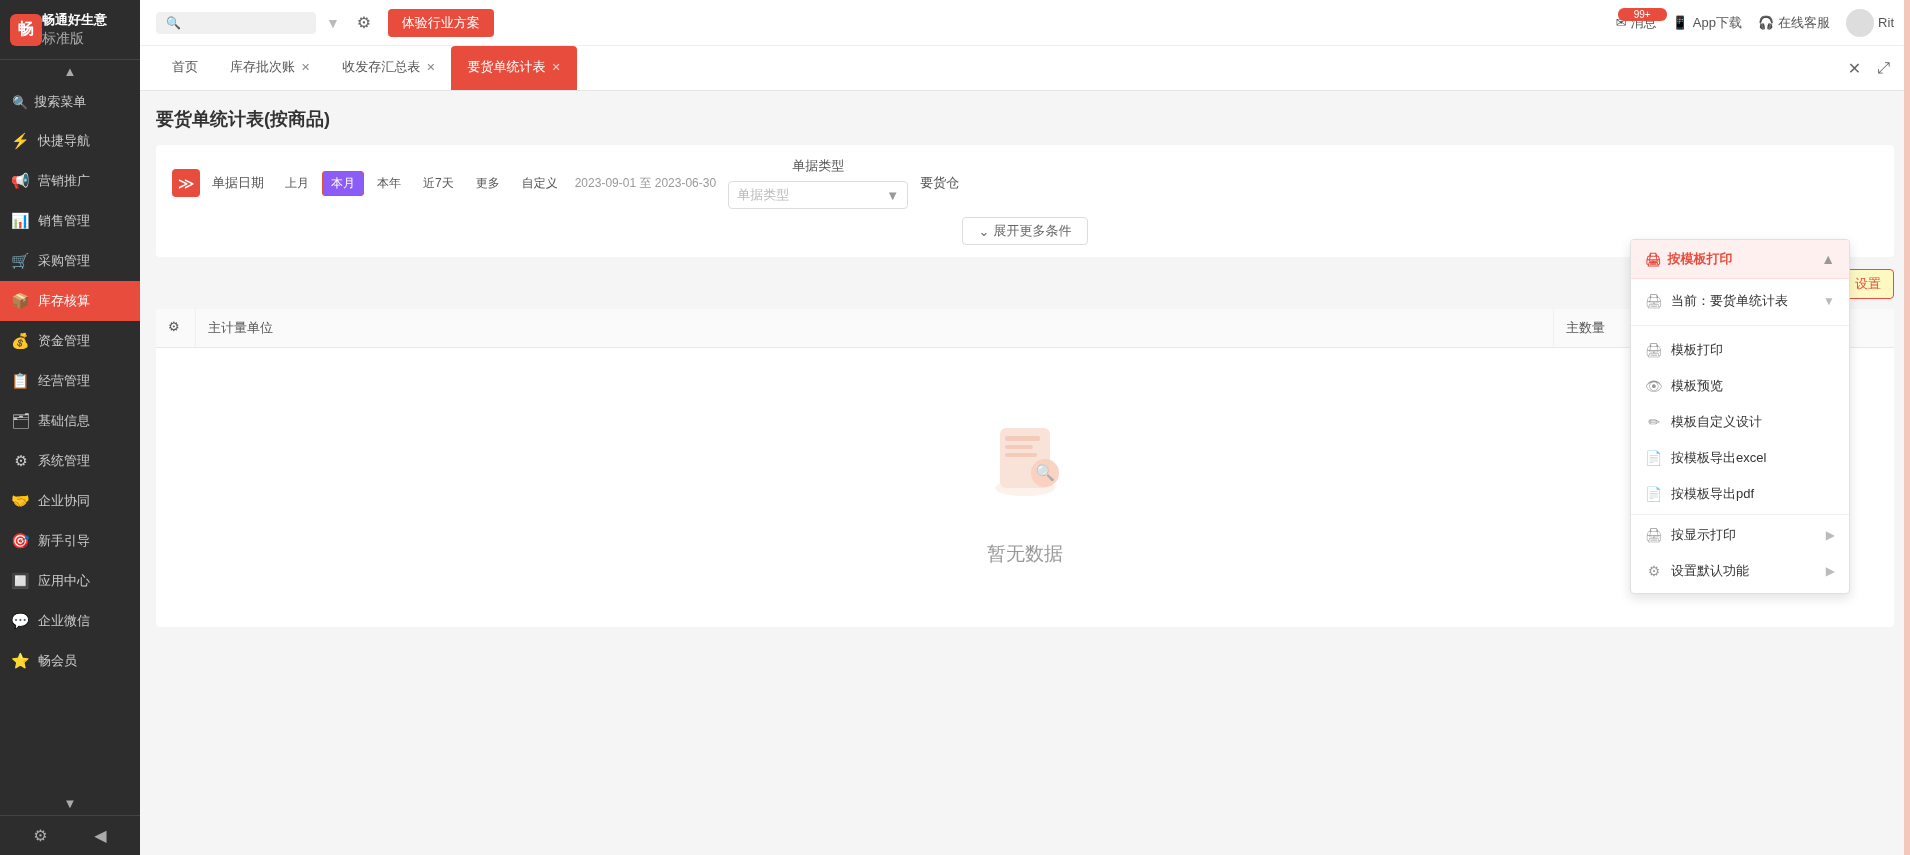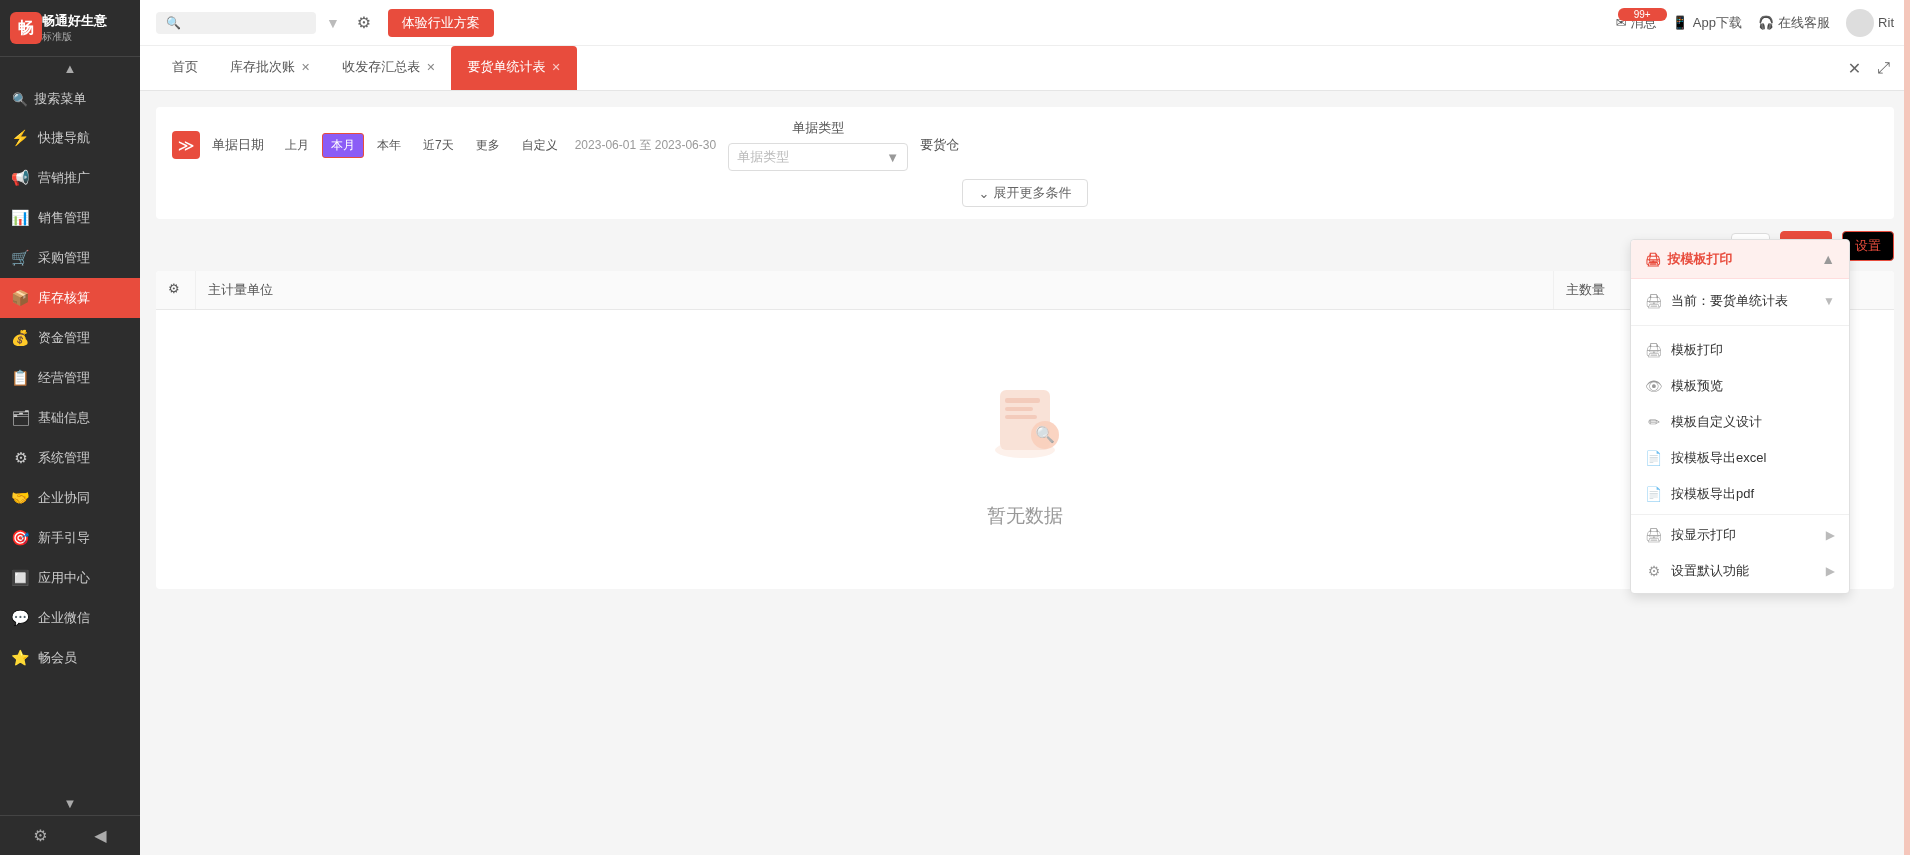--- a/index.html
+++ b/index.html
@@ -32,21 +32,21 @@
       font-size: 16px;
       font-weight: bold;
       flex-shrink: 0;
     }
     .sidebar-logo-text {
       color: white;
       font-size: 12px;
       line-height: 1.3;
     }
     .sidebar-logo-text .title { font-size: 13px; font-weight: bold; }
-    .sidebar-logo-text .subtitle { font-size: 10px; color: #aaa; }
+    .sidebar-logo-text .subtitle { font-size: 14px; color: #aaa; }
     .sidebar-search {
       display: flex;
       align-items: center;
       padding: 10px 12px;
       color: #ccc;
       cursor: pointer;
       font-size: 13px;
       gap: 6px;
     }
     .sidebar-nav {
@@ -349,21 +349,21 @@
       color: #555;
       cursor: pointer;
       font-size: 13px;
     }
     .action-btn.primary {
       background: #e84c3d;
       color: white;
       border-color: #e84c3d;
     }
     .action-btn.settings-btn {
-      background: #000000;
+      background: #fef9c3;
       color: #e84c3d;
       border-color: #e84c3d;
     }
 
     
     .dropdown-menu {
       position: absolute;
       top: 148px;
       right: 60px;
       background: white;
@@ -611,34 +611,35 @@
         <span>要货单统计表</span>
         <span class="close-icon">✕</span>
       </div>
       <div class="tab-expand">
       <span class="tab-expand-btn">✕</span>
       <span class="tab-expand-btn">⤢</span>
     </div>
   </div>
 
   <div class="content">
+    <div class="page-title">要货单统计表(按商品)</div>
 
     <div class="filter-card">
       <div class="filter-row">
         <div class="filter-expand-btn">≫</div>
         <span class="filter-label">单据日期</span>
         <div class="date-btns">
 
         <span class="date-btn">上月</span>
             <span class="date-btn active">本月</span>
             <span class="date-btn">本年</span>
             <span class="date-btn">近7天</span>
             <span class="date-btn">更多</span>
             <span class="date-btn">自定义</span>
-            <span class="date-range-text">2023-06-01 至 2023-06-30</span>
+            <span class="date-range-text">2023-09-01 至 2023-06-30</span>
           </div>
         <div style="display:flex; align-items:center; gap: 6px; flex-direction: column;">
           <span class="filter-label">单据类型</span>
           <div class="filter-select">
             <span style="color:#bbb;">单据类型</span>
             <span class="arrow">▼</span>
           </div>
         </div>
         <div style="display:flex; align-items:flex-start; gap: 6px;">
           <span class="filter-label">要货仓</span>

